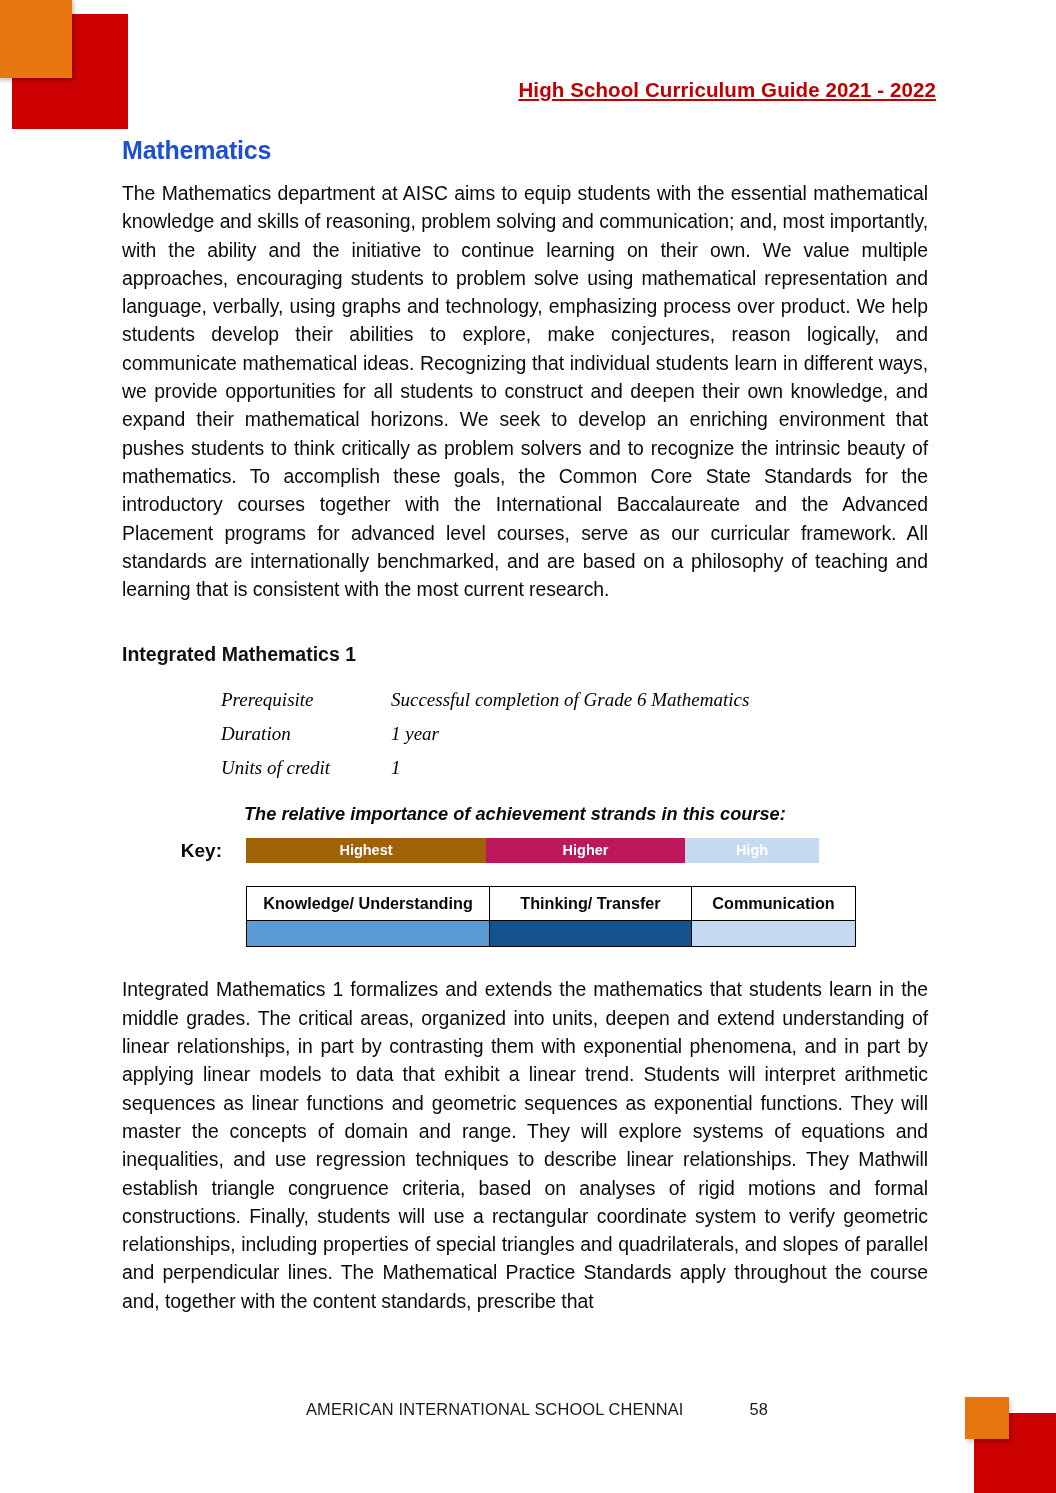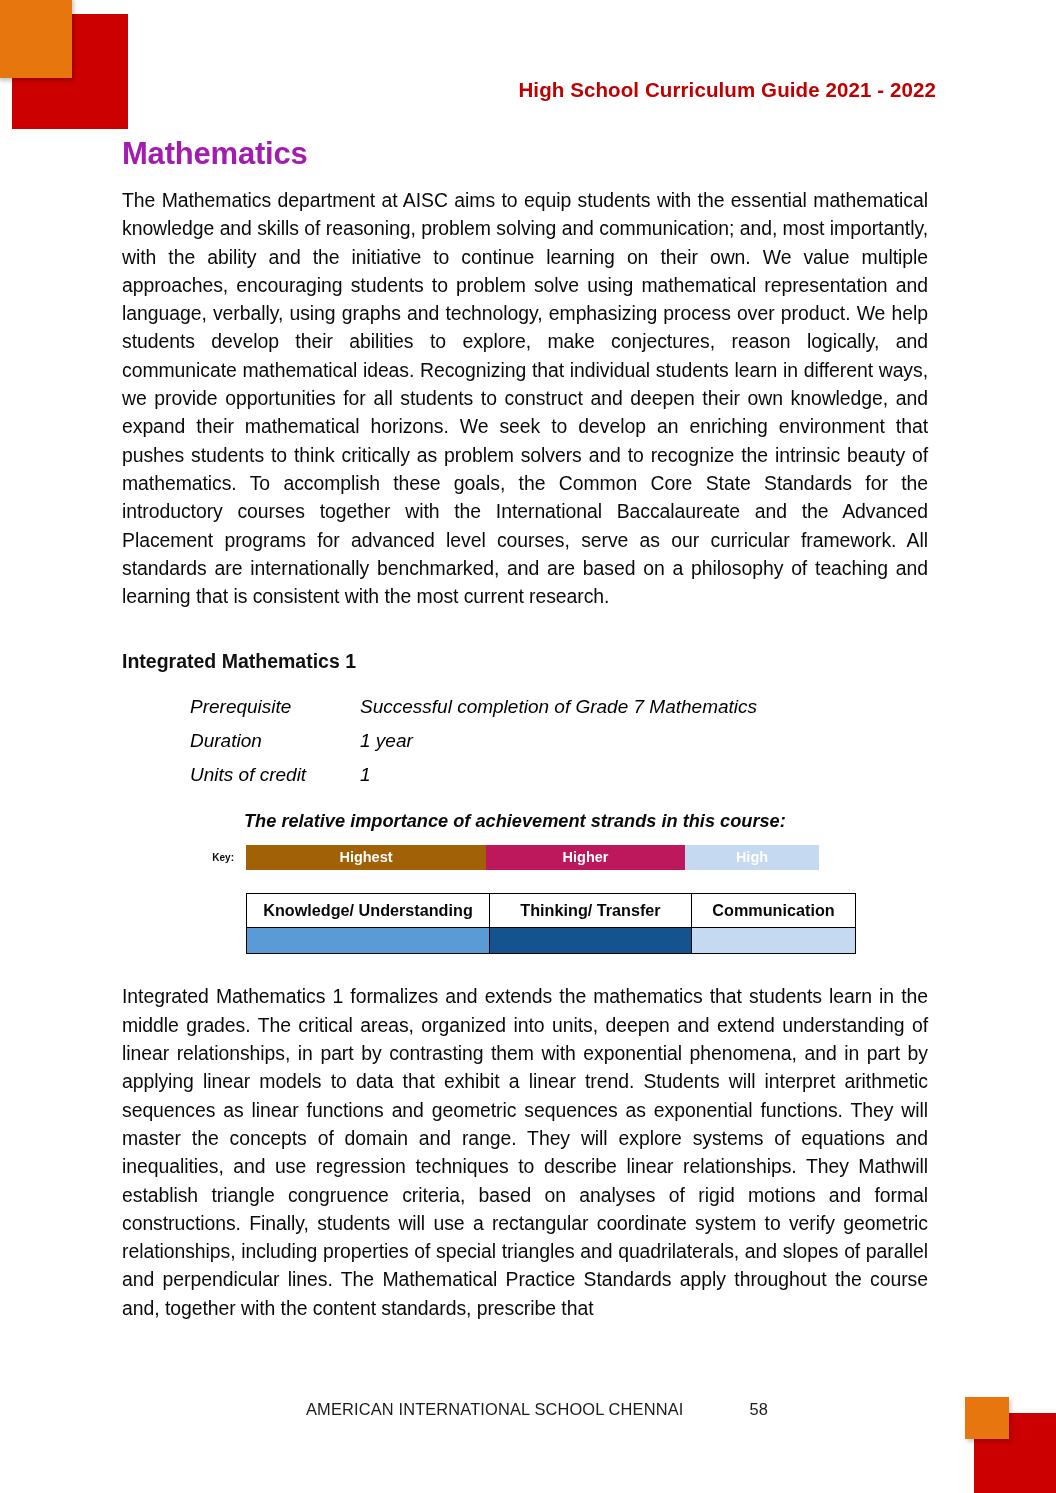--- a/index.html
+++ b/index.html
@@ -59,59 +59,61 @@
   .doc-header {
     position: absolute;
     left: 0;
     top: 78px;
     width: 936px;
     text-align: right;
     font-size: 20.5px;
     font-weight: bold;
     letter-spacing: 0.1px;
     color: #c00000;
+    text-decoration: underline;
   }
 
   
   .content {
     position: absolute;
     left: 122px;
     top: 136px;
     width: 806px;
   }
 
   h1.page-title {
     margin: 0 0 14px 0;
-    font-size: 31px;
+    font-size: 25px;
     font-weight: bold;
     letter-spacing: -0.2px;
-    color: #a21caf;
+    color: #1d4ed8;
   }
 
   p.body-text {
     margin: 0;
     font-size: 19.4px;
     line-height: 28.3px;
     text-align: justify;
     color: #0a0a0a;
     letter-spacing: -0.05px;
   }
 
   h2.course-title {
     margin: 40px 0 0 0;
     font-size: 19.5px;
     font-weight: bold;
     color: #111111;
   }
 
   
   .course-details {
-    margin: 20px 0 0 68px;
+    margin: 20px 0 0 99px;
     border-collapse: collapse;
     font-style: italic;
+    font-family: Liberation Serif, serif;
   }
   .course-details td {
     padding: 0 0 6px 0;
     font-size: 19px;
     line-height: 28px;
     vertical-align: top;
     white-space: nowrap;
   }
   .course-details td.label {
     width: 162px;
@@ -133,24 +135,24 @@
   }
 
   .key-row {
     display: flex;
     align-items: stretch;
     height: 25px;
     margin-left: 0;
   }
   .key-label {
     width: 124px;
-    padding-right: 12px;
+    padding-right: 24px;
     box-sizing: border-box;
     text-align: right;
-    font-size: 10px;
+    font-size: 19px;
     font-weight: bold;
     line-height: 25px;
     color: #0a0a0a;
   }
   .key-seg {
     flex: 0 0 auto;
     color: #ffffff;
     font-size: 14.5px;
     font-weight: bold;
     line-height: 25px;
@@ -223,21 +225,21 @@
     <h1 class="page-title">Mathematics</h1>
 
     <p class="body-text">The Mathematics department at AISC aims to equip students with the essential mathematical knowledge and skills of reasoning, problem solving and communication; and, most importantly, with the ability and the initiative to continue learning on their own. We value multiple approaches, encouraging students to problem solve using mathematical representation and language, verbally, using graphs and technology, emphasizing process over product. We help students develop their abilities to explore, make conjectures, reason logically, and communicate mathematical ideas. Recognizing that individual students learn in different ways, we provide opportunities for all students to construct and deepen their own knowledge, and expand their mathematical horizons. We seek to develop an enriching environment that pushes students to think critically as problem solvers and to recognize the intrinsic beauty of mathematics. To accomplish these goals, the Common Core State Standards for the introductory courses together with the International Baccalaureate and the Advanced Placement programs for advanced level courses, serve as our curricular framework. All standards are internationally benchmarked, and are based on a philosophy of teaching and learning that is consistent with the most current research.</p>
 
     <h2 class="course-title">Integrated Mathematics 1</h2>
 
     <table class="course-details">
       <tbody>
         <tr>
           <td class="label">Prerequisite</td>
-          <td class="value">Successful completion of Grade 7 Mathematics</td>
+          <td class="value">Successful completion of Grade 6 Mathematics</td>
         </tr>
         <tr>
           <td class="label">Duration</td>
           <td class="value">1 year</td>
         </tr>
         <tr>
           <td class="label">Units of credit</td>
           <td class="value">1</td>
         </tr>
       </tbody>

